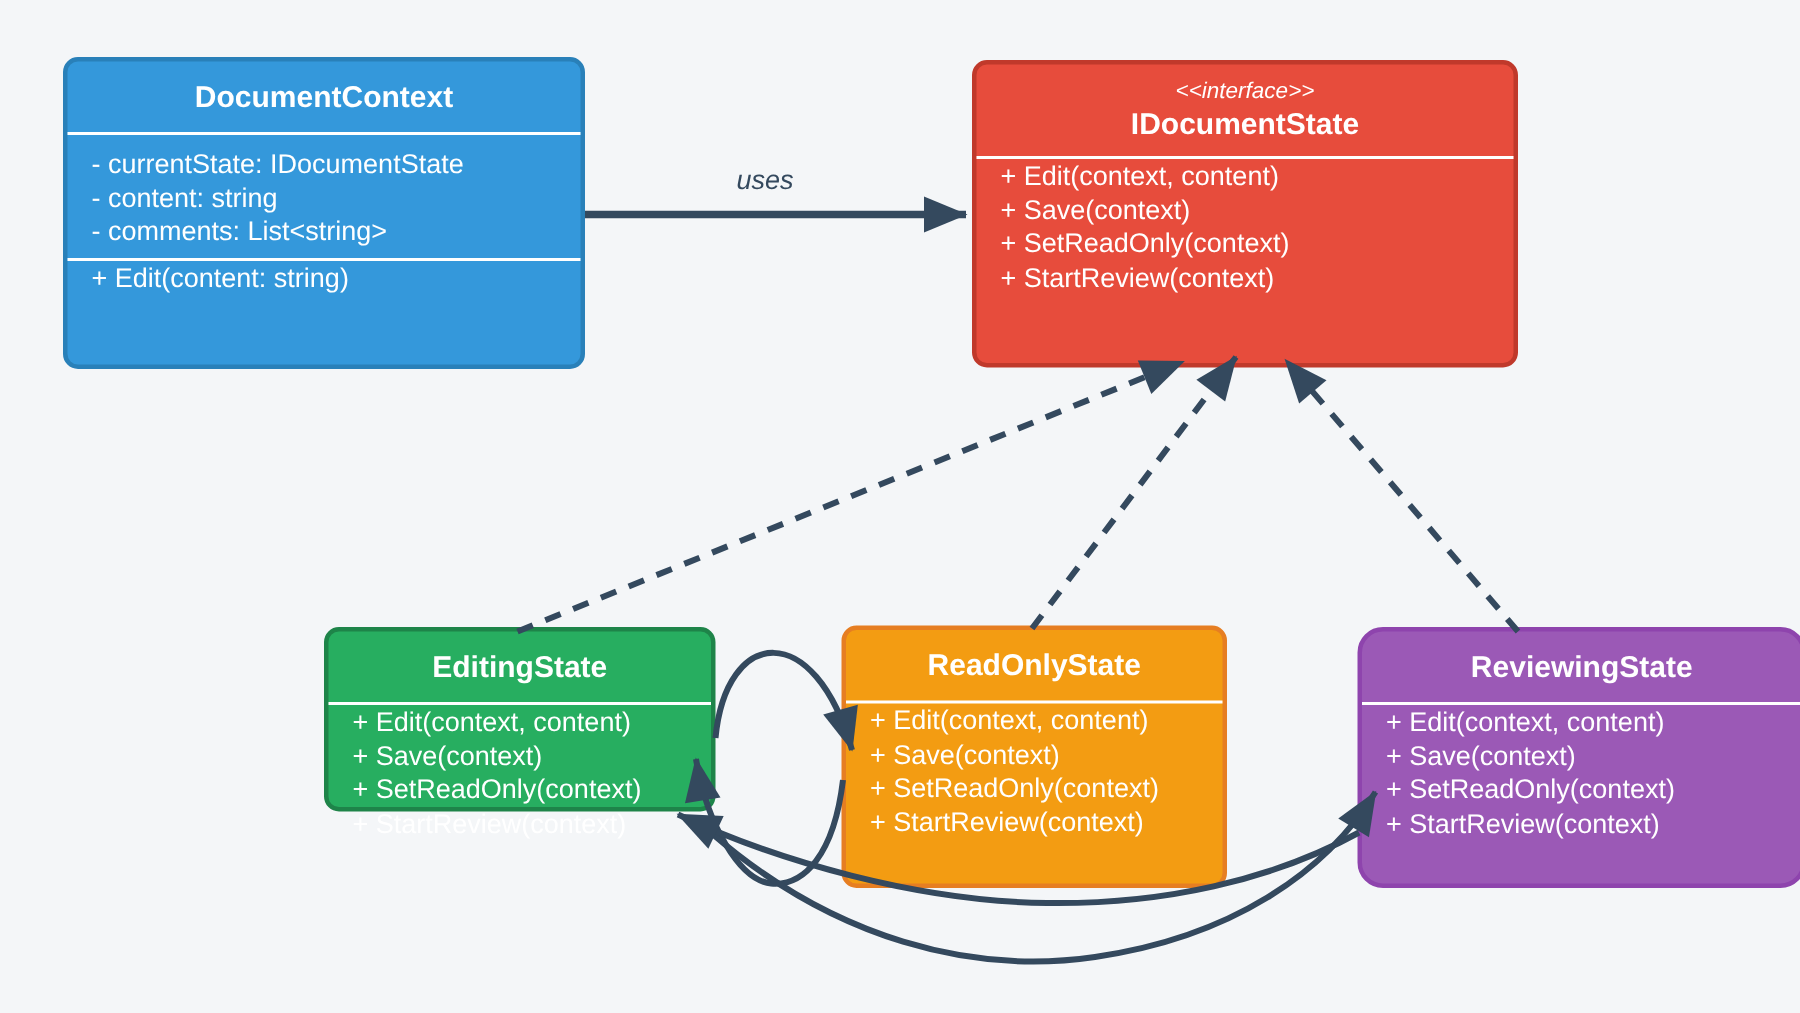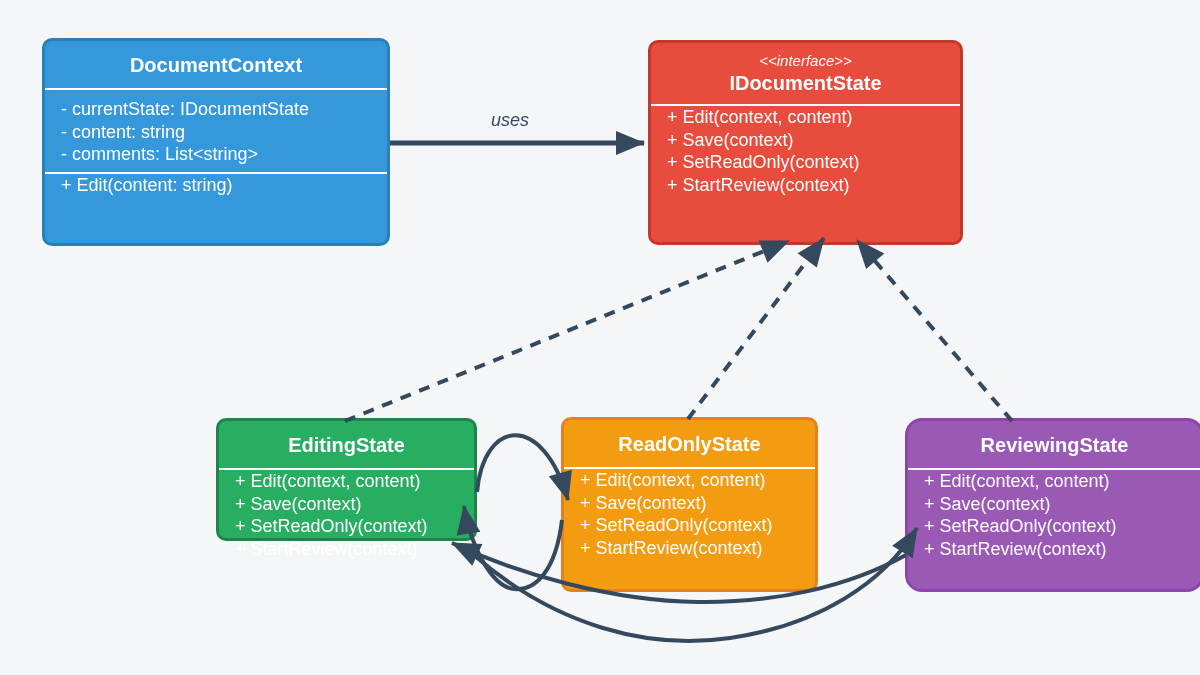--- a/index.html
+++ b/index.html
@@ -21,21 +21,21 @@
   }
   .uml-class .head.with-stereo{padding-top:9px;padding-bottom:9px;}
   .uml-class .section{
     border-top:2px solid #ffffff;
     padding:8px 10px 6px 16px;
     font-size:18px;line-height:22.5px;
   }
   .uml-class .section.grow{flex:1;padding-top:0;}
   
   #cls-documentcontext{left:42px;top:38px;width:348px;height:208px;background:#3498db;border-color:#2980b9;}
-  #cls-idocumentstate {left:648px;top:40px;width:315px;height:205px;background:#e74c3c;border-color:#c0392b;}
+  #cls-idocumentstate {left:648px;top:40px;width:364px;height:205px;background:#e74c3c;border-color:#c0392b;}
   #cls-editingstate   {left:216px;top:418px;width:261px;height:123px;background:#27ae60;border-color:#1e8449;}
   #cls-readonlystate  {left:561px;top:417px;width:257px;height:175px;background:#f39c12;border-color:#e67e22;}
   #cls-reviewingstate {left:905px;top:418px;width:299px;height:174px;background:#9b59b6;border-color:#8e44ad;border-radius:17px;}
   
   #connector-layer{position:absolute;left:0;top:0;z-index:5;pointer-events:none;}
   #uses-label{
     position:absolute;left:468px;top:110px;width:84px;text-align:center;
     font-size:18px;color:#34495e;z-index:6;font-style:italic;
   }
 </style>

